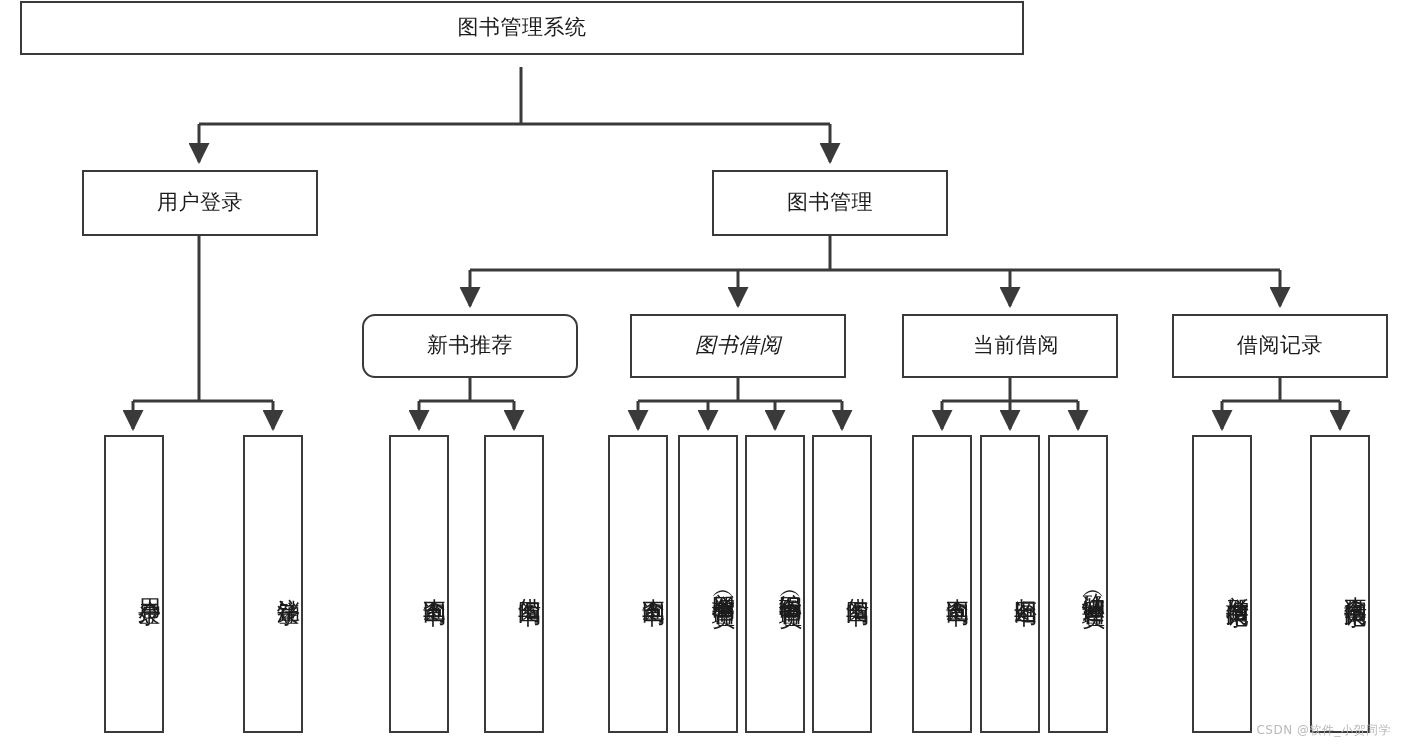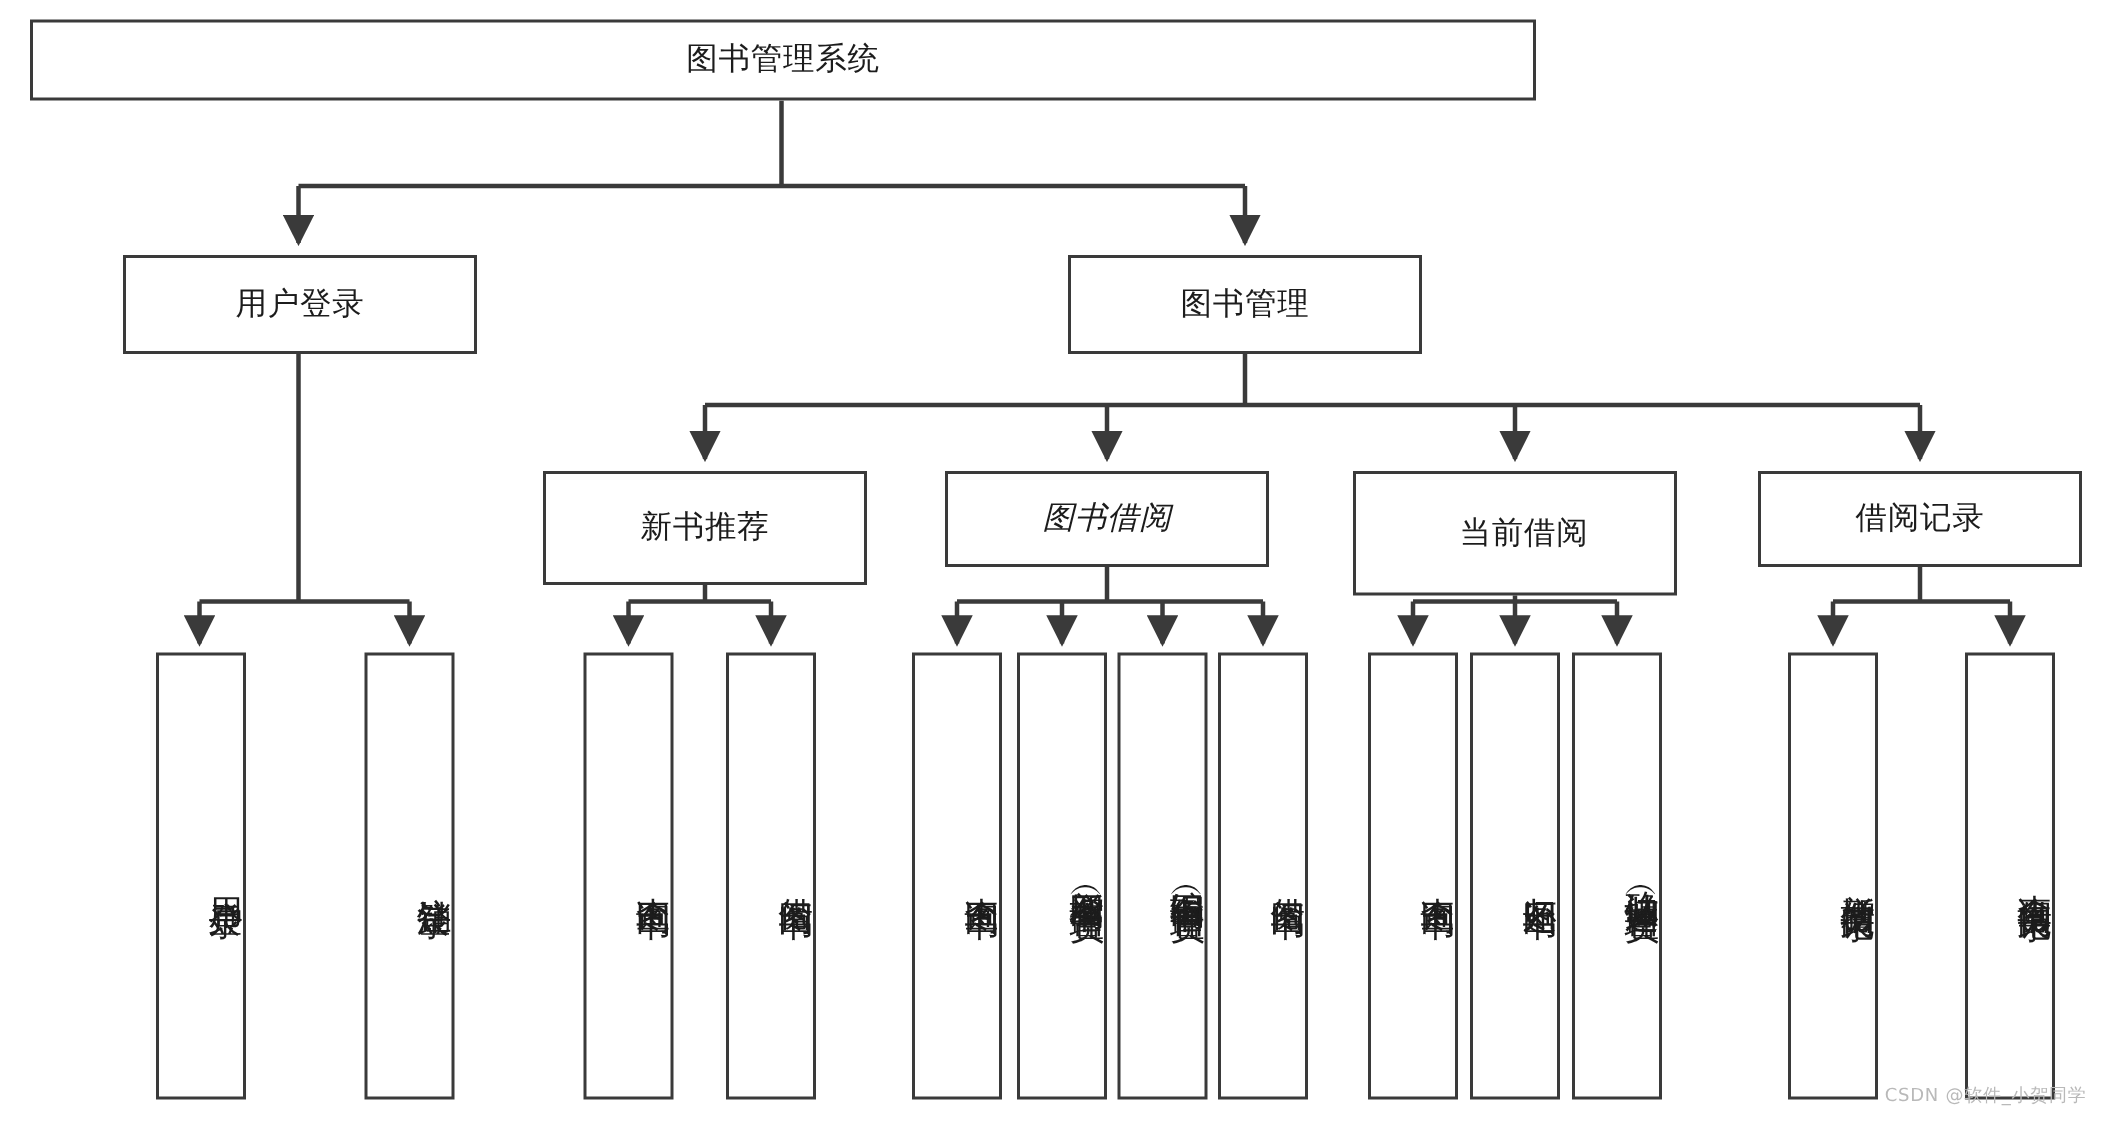--- a/index.html
+++ b/index.html
@@ -115,41 +115,41 @@
       <path d="M 1010 401 L 1010 429" marker-end="url(#arrow)"></path>
       <path d="M 1078 401 L 1078 429" marker-end="url(#arrow)"></path>
 
       <path d="M 1280 378 L 1280 401"></path>
       <path d="M 1222 401 L 1340 401"></path>
       <path d="M 1222 401 L 1222 429" marker-end="url(#arrow)"></path>
       <path d="M 1340 401 L 1340 429" marker-end="url(#arrow)"></path>
     </g>
   </svg>
 
-  <div class="node h" style="left:20px; top:13px; width:1004px; height:54px;">
+  <div class="node h" style="left:20px; top:1px; width:1004px; height:54px;">
     <span class="node-label">图书管理系统</span>
   </div>
 
   <div class="node h" style="left:82px; top:170px; width:236px; height:66px;">
     <span class="node-label">用户登录</span>
   </div>
 
   <div class="node h" style="left:712px; top:170px; width:236px; height:66px;">
     <span class="node-label">图书管理</span>
   </div>
 
-  <div class="node h" style="left:362px; top:314px; width:216px; height:76px;">
+  <div class="node h" style="left:362px; top:314px; width:216px; height:64px;border-radius:13px;">
     <span class="node-label">新书推荐</span>
   </div>
 
   <div class="node h" style="left:630px; top:314px; width:216px; height:64px;font-style:italic;">
     <span class="node-label">图书借阅</span>
   </div>
 
-  <div class="node h" style="left:902px; top:314px; width:216px; height:83px;padding-left:12px;">
+  <div class="node h" style="left:902px; top:314px; width:216px; height:64px;padding-left:12px;">
     <span class="node-label">当前借阅</span>
   </div>
 
   <div class="node h" style="left:1172px; top:314px; width:216px; height:64px;">
     <span class="node-label">借阅记录</span>
   </div>
 
   <div class="node v" style="left:104px; top:435px; width:60px; height:298px;">
     <span class="node-label">用户登录</span>
   </div>

